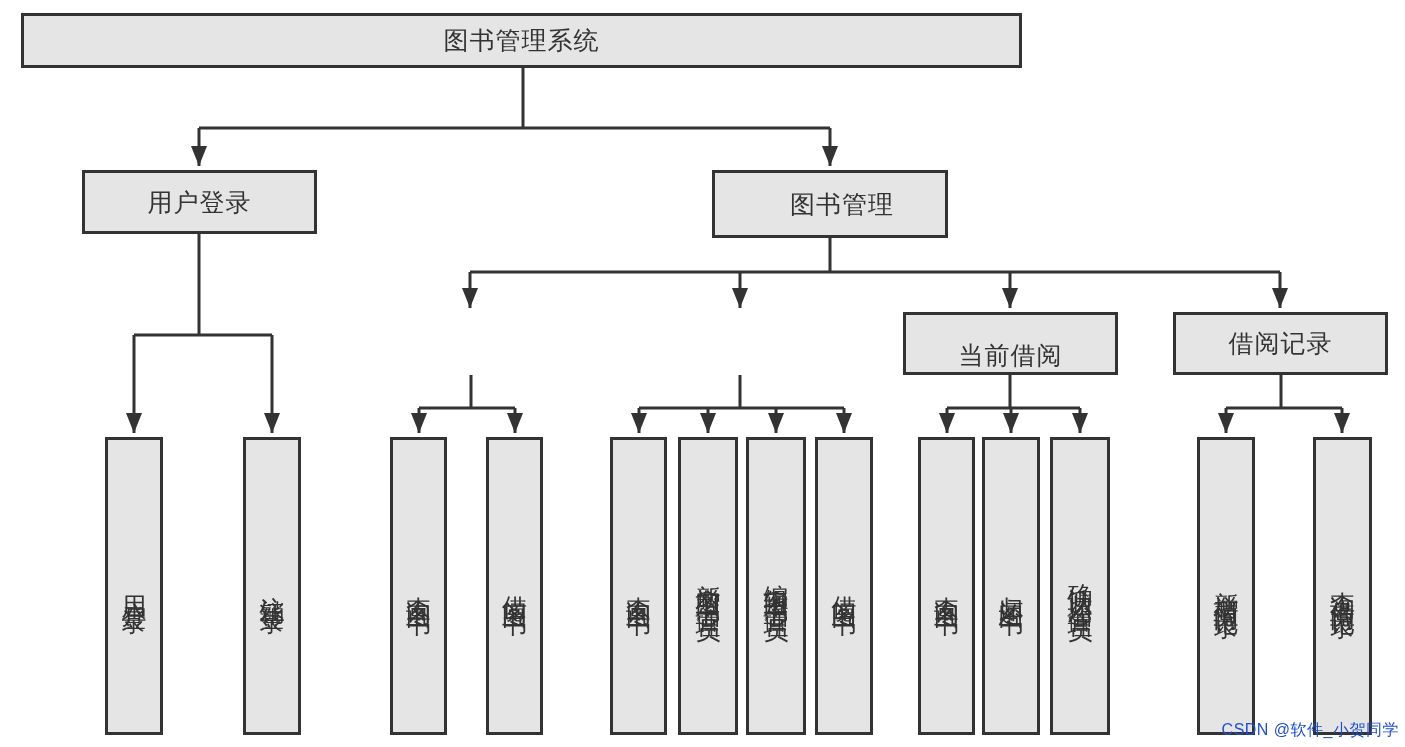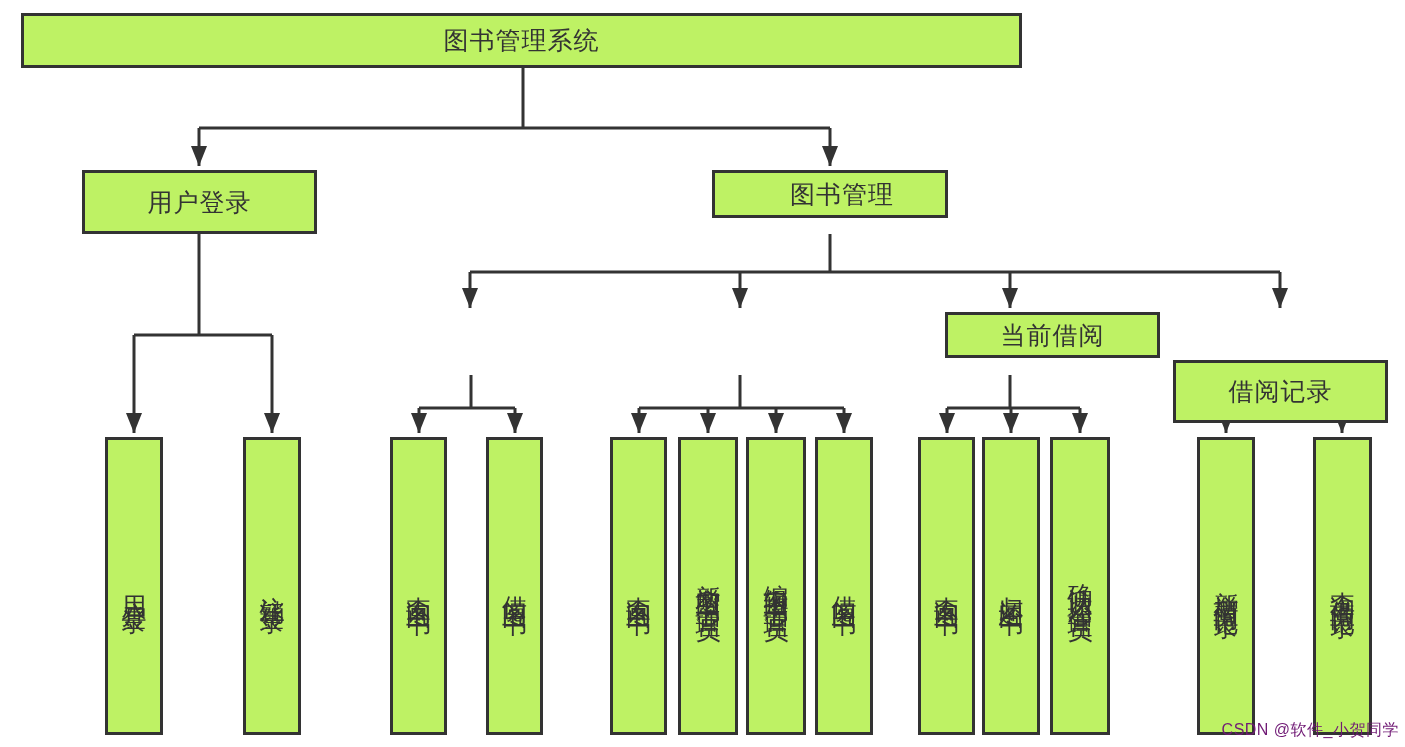--- a/index.html
+++ b/index.html
@@ -29,21 +29,21 @@
     stroke-width: 3;
     fill: none;
   }
   .wires marker path {
     fill: #333333;
     stroke: none;
   }
   .box {
     position: absolute;
     box-sizing: border-box;
-    background: #bef264;
+    background: #e5e5e5;
     border: 3px solid #333333;
     display: flex;
     align-items: center;
     justify-content: center;
   }
   .hlabel {
     font-size: 25px;
     letter-spacing: 1px;
     white-space: nowrap;
   }
@@ -54,21 +54,21 @@
     letter-spacing: 5px;
     line-height: 1;
     white-space: nowrap;
   }
   .watermark {
     position: absolute;
     right: 6px;
     bottom: 6px;
     font-size: 16px;
     letter-spacing: 0.5px;
-    color: #701a75;
+    color: #1d4ed8;
     white-space: nowrap;
   }
 </style>
 </head>
 <body>
 
 <div class="canvas">
 
   <svg class="wires" viewBox="0 0 1405 747">
     <defs>
@@ -125,28 +125,28 @@
     </g>
   </svg>
 
   <div class="box" style="left:21px; top:13px; width:1001px; height:55px;">
     <span class="hlabel">图书管理系统</span>
   </div>
 
   <div class="box" style="left:82px; top:170px; width:235px; height:64px;">
     <span class="hlabel">用户登录</span>
   </div>
-  <div class="box" style="left:712px; top:170px; width:236px; height:48px;padding-left:24px;">
+  <div class="box" style="left:712px; top:170px; width:236px; height:68px;padding-left:24px;">
     <span class="hlabel">图书管理</span>
   </div>
 
-  <div class="box" style="left:945px; top:312px; width:215px; height:46px;">
+  <div class="box" style="left:903px; top:312px; width:215px; height:63px;align-items:flex-end;">
     <span class="hlabel">当前借阅</span>
   </div>
-  <div class="box" style="left:1173px; top:312px; width:215px; height:63px;margin-top:48px;">
+  <div class="box" style="left:1173px; top:312px; width:215px; height:63px;">
     <span class="hlabel">借阅记录</span>
   </div>
 
   <div class="box" style="left:105px; top:437px; width:58px; height:298px;">
     <span class="vlabel">用户登录</span>
   </div>
   <div class="box" style="left:243px; top:437px; width:58px; height:298px;">
     <span class="vlabel">注销登录</span>
   </div>
 

